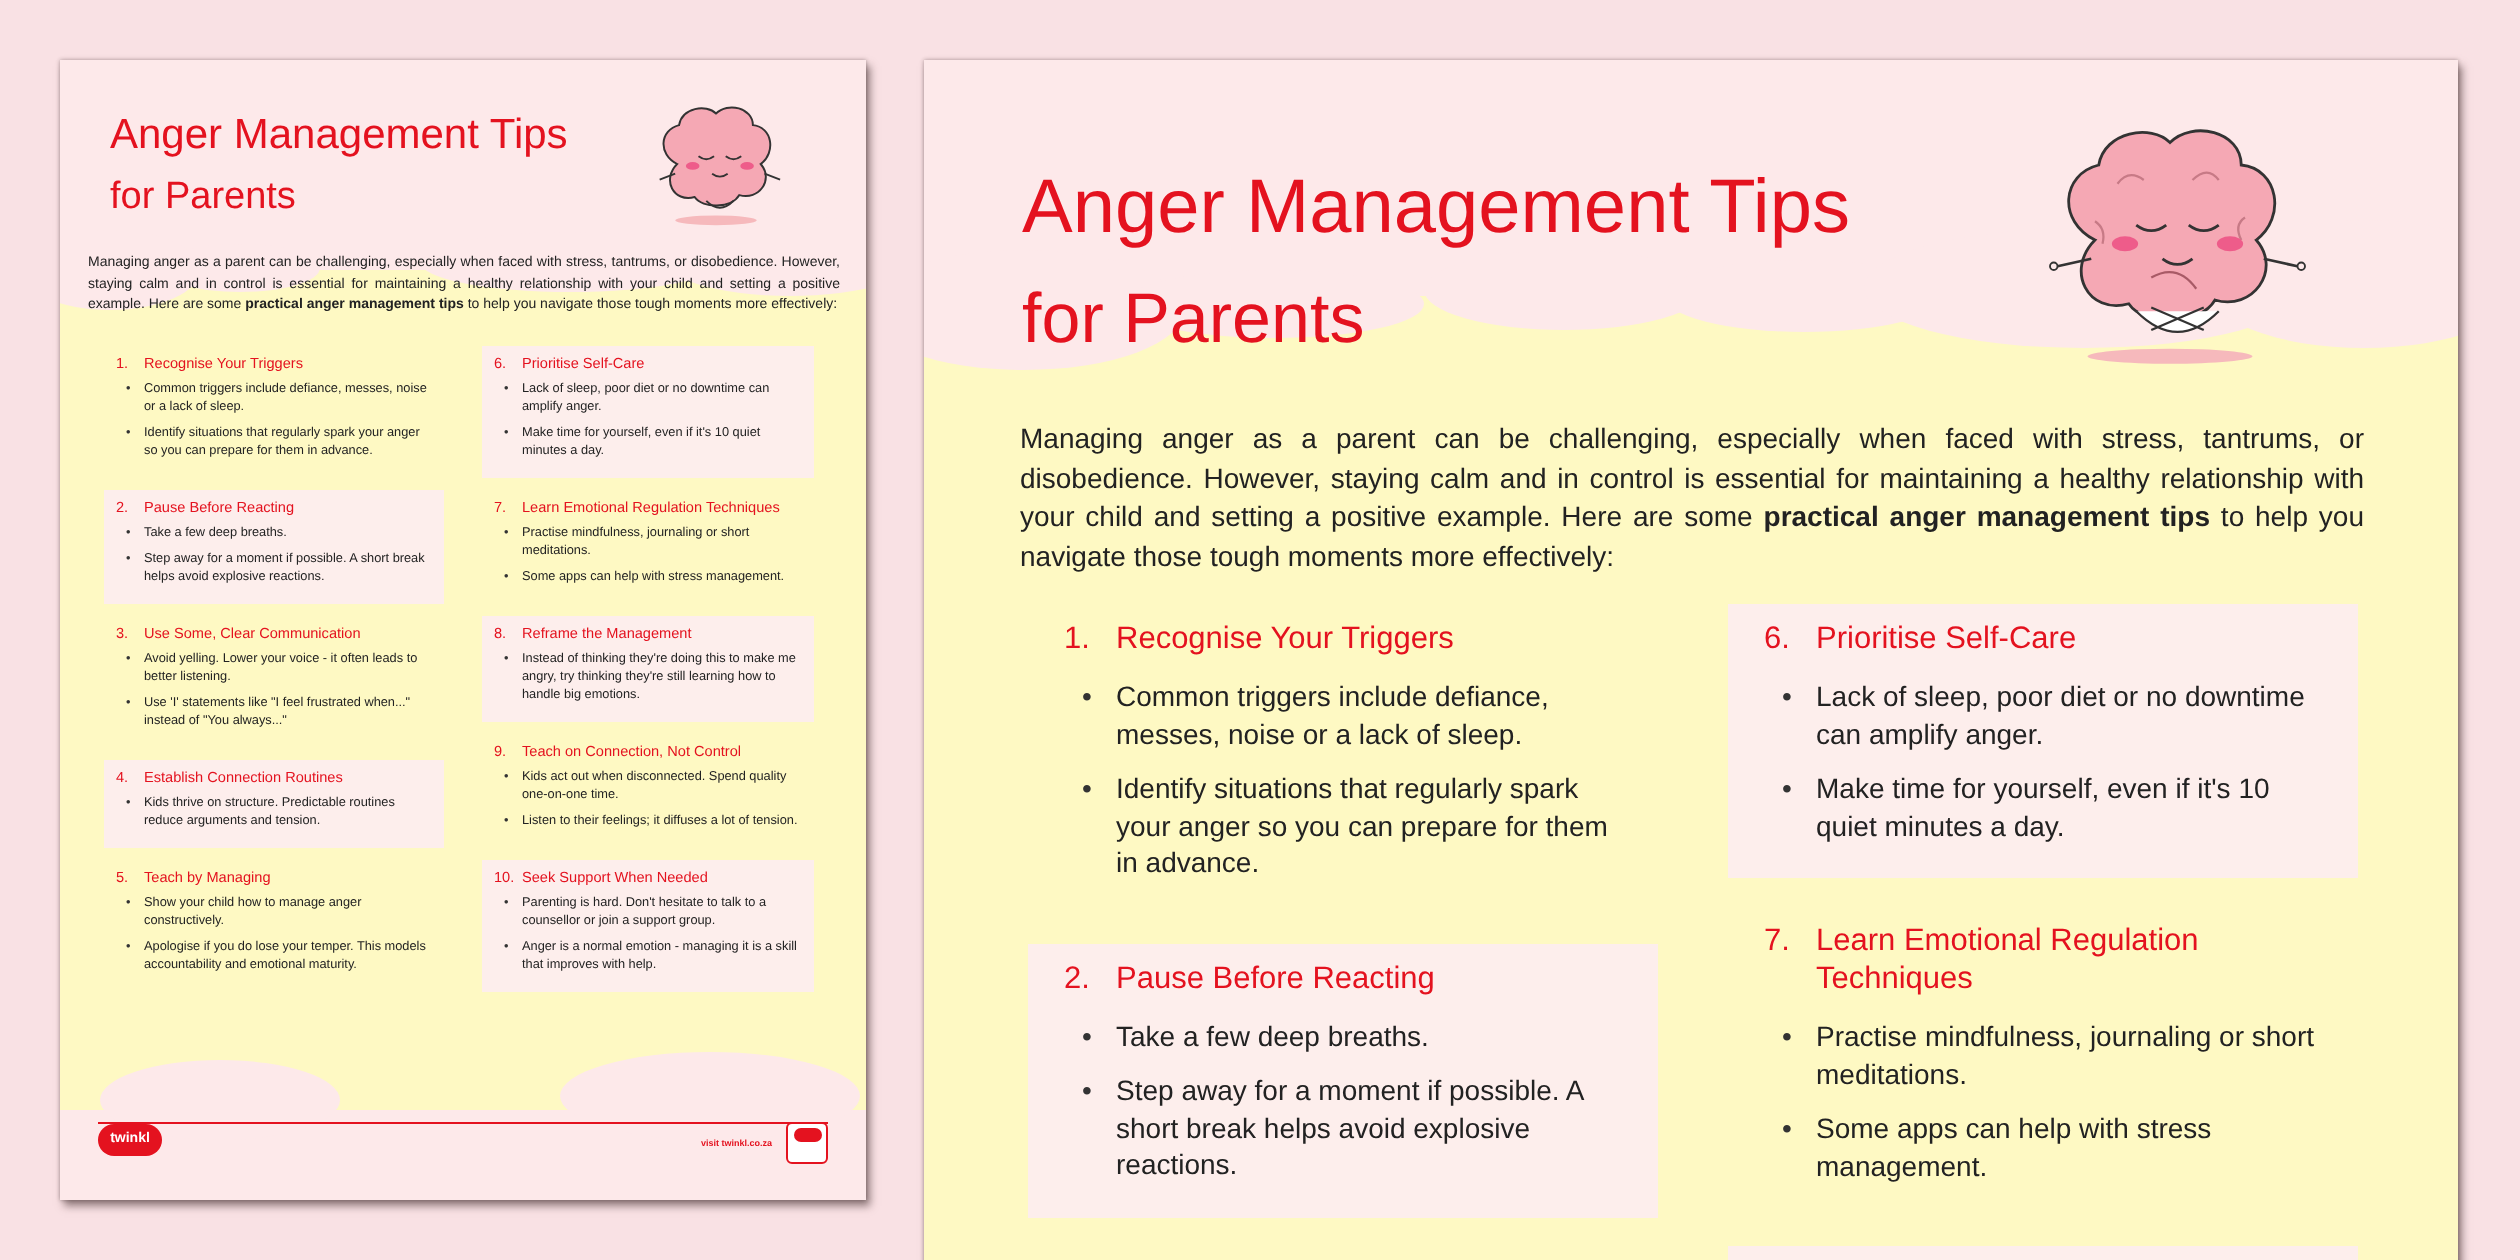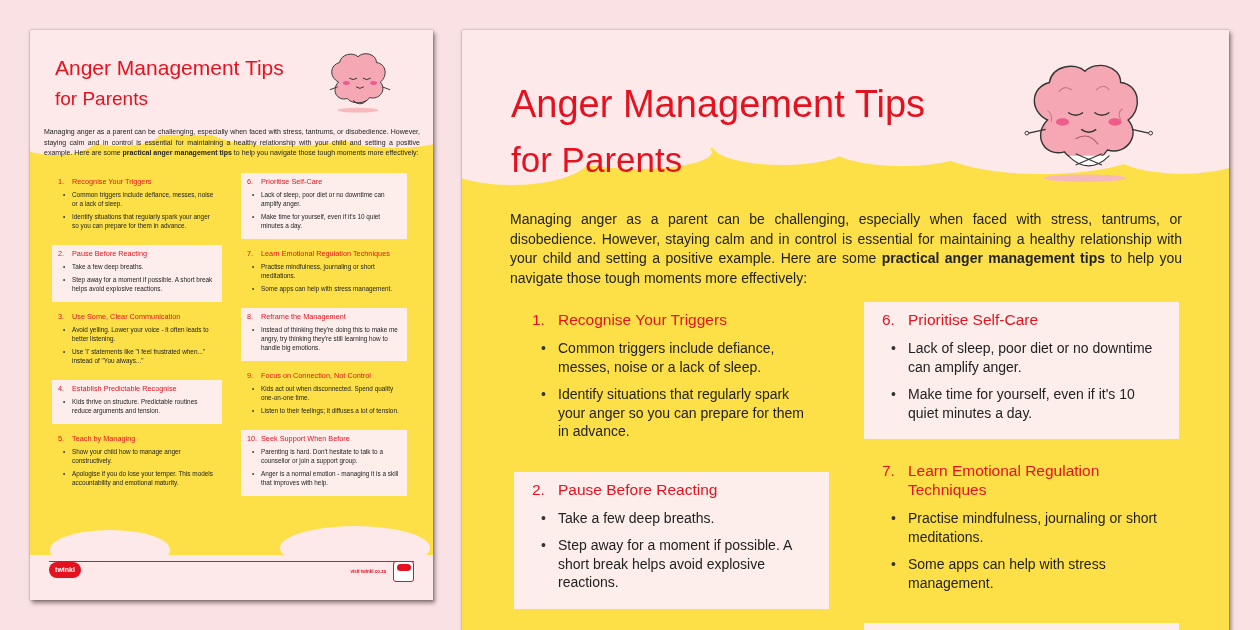--- a/index.html
+++ b/index.html
@@ -4,21 +4,21 @@
 <style>
   * { box-sizing: border-box; margin: 0; padding: 0; }
   html, body { width: 1260px; height: 630px; overflow: hidden; }
   body {
     background: #f9e1e4;
     font-family: "Liberation Sans", sans-serif;
     position: relative;
   }
   .page {
     position: absolute;
-    background: #fde047;
+    background: #fef9c3;
     overflow: hidden;
     box-shadow: 2px 3px 4px rgba(60,40,40,0.55), 0 0 2px rgba(60,40,40,0.4);
     padding-left: 10px;
   }
   .page .hdr-bg {
     position: absolute; left: 0; top: 0; right: 0;
     background: #fde9ea;
   }
   .page .cloud {
     position: absolute; background: #fde9ea; border-radius: 50%;
@@ -131,21 +131,21 @@
         </h3>
       <ul>
           <li>Avoid yelling. Lower your voice - it often leads to better listening.</li>
           <li>Use 'I' statements like "I feel frustrated when..." instead of "You always..."</li>
         </ul>
     </div>
     <div class="gap"></div>
     <div class="sec shaded">
       <h3>
           <span class="num">4.</span>
-          <span>Establish Predictable Recognise</span>
+          <span>Establish Connection Routines</span>
         </h3>
       <ul>
           <li>Kids thrive on structure. Predictable routines reduce arguments and tension.</li>
         </ul>
     </div>
     <div class="gap"></div>
     <div class="sec">
       <h3>
           <span class="num">5.</span>
           <span>Teach by Managing</span>
@@ -186,32 +186,32 @@
           <span>Reframe the Management</span>
         </h3>
       <ul>
           <li>Instead of thinking they're doing this to make me angry, try thinking they're still learning how to handle big emotions.</li>
         </ul>
     </div>
     <div class="gap"></div>
     <div class="sec">
       <h3>
           <span class="num">9.</span>
-          <span>Focus on Connection, Not Control</span>
+          <span>Teach on Connection, Not Control</span>
         </h3>
       <ul>
           <li>Kids act out when disconnected. Spend quality one-on-one time.</li>
           <li>Listen to their feelings; it diffuses a lot of tension.</li>
         </ul>
     </div>
     <div class="gap"></div>
     <div class="sec shaded">
       <h3>
           <span class="num">10.</span>
-          <span>Seek Support When Before</span>
+          <span>Seek Support When Needed</span>
         </h3>
       <ul>
           <li>Parenting is hard. Don't hesitate to talk to a counsellor or join a support group.</li>
           <li>Anger is a normal emotion - managing it is a skill that improves with help.</li>
         </ul>
     </div>
   </div>
 
   <div class="footer-bg"></div>
   <div class="cloud" style="left:20px;bottom:30px;width:120px;height:40px;"></div>

